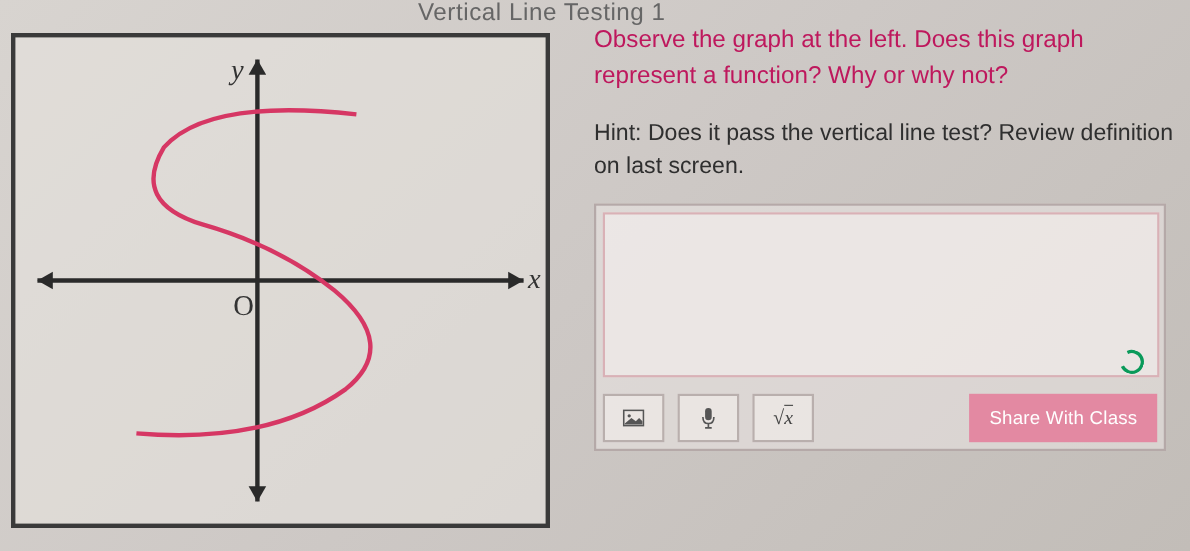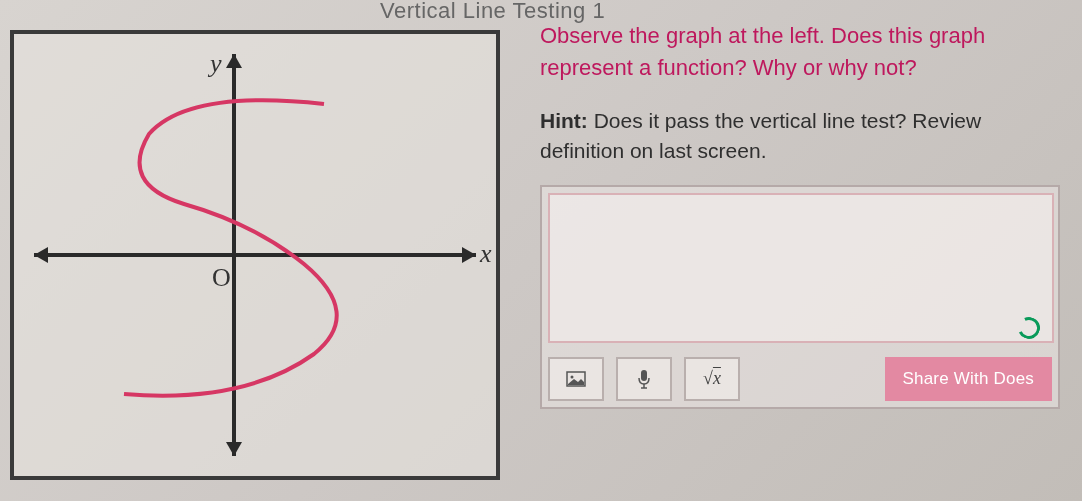--- a/index.html
+++ b/index.html
@@ -44,21 +44,21 @@
   line-height: 1.45;
   color: #be185d;
   margin-bottom: 22px;
 }
 .hint {
   font-size: 21px;
   line-height: 1.45;
   color: #2f2f2f;
   margin-bottom: 18px;
 }
-.hint b { font-weight: bold; }
+.hint b { font-weight: normal; }
 .answer-container {
   border: 2px solid #b5a9a8;
   background: rgba(235,230,228,0.55);
   padding: 6px;
   width: 520px;
 }
 .answer-input {
   width: 506px;
   height: 150px;
   border: 2px solid #d9b1b6;
@@ -159,16 +159,16 @@
           <rect x="4" y="1" width="6" height="11" rx="3" fill="#555"></rect>
           <path d="M 2 9 Q 2 15 7 15 Q 12 15 12 9" fill="none" stroke="#555" stroke-width="1.5"></path>
           <line x1="7" y1="15" x2="7" y2="19" stroke="#555" stroke-width="1.5"></line>
           <line x1="4" y1="19" x2="10" y2="19" stroke="#555" stroke-width="1.5"></line>
         </svg>
       </button>
       <button class="tool-btn">
         <span style="font-family:serif;">√<span style="text-decoration:overline;font-style:italic;">x</span></span>
       </button>
       <div class="spacer"></div>
-      <button class="share-btn">Share With Does</button>
+      <button class="share-btn">Share With Class</button>
     </div>
   </div>
 </div>
 
 </body></html>

